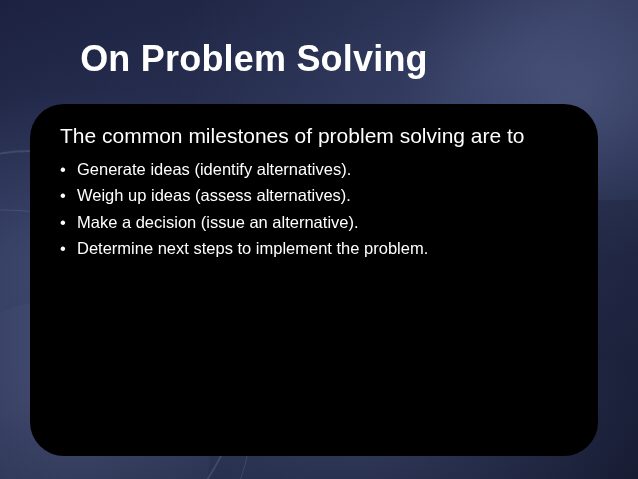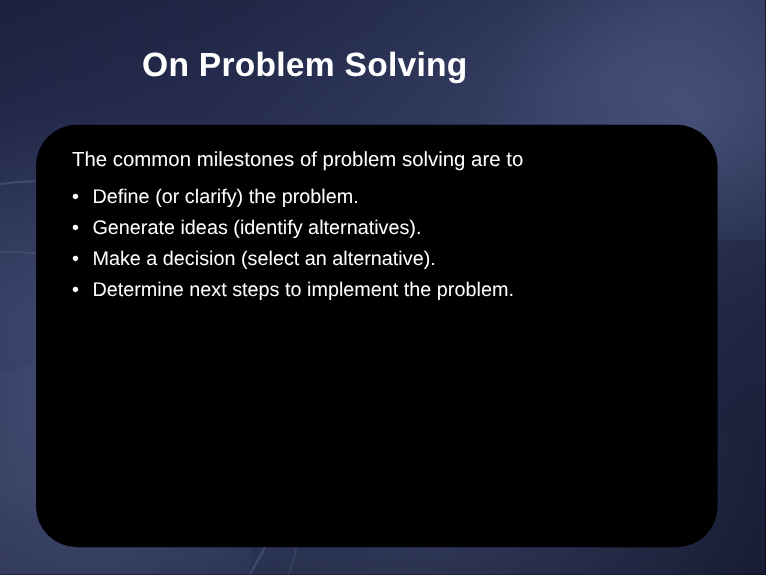--- a/index.html
+++ b/index.html
@@ -73,21 +73,21 @@
     pointer-events: none;
   }
 
   .title {
     position: absolute;
     top: 38px;
     left: 0;
     width: 508px;
     text-align: center;
     color: #ffffff;
-    font-size: 28px;
+    font-size: 36px;
     font-weight: bold;
     letter-spacing: 0.2px;
     font-family: "Liberation Sans", sans-serif;
   }
 
   .panel {
     position: absolute;
     left: 30px;
     top: 104px;
     width: 568px;
@@ -111,21 +111,21 @@
 
   .panel-inner {
     position: absolute;
     left: 30px;
     top: 18px;
     right: 22px;
   }
 
   .intro {
     color: #ffffff;
-    font-size: 17px;
+    font-size: 21px;
     line-height: 1.35;
     margin: 0 0 8px 0;
     font-family: "Liberation Sans", sans-serif;
   }
 
   ul.bullets {
     list-style: none;
     margin: 0;
     padding: 0;
   }
@@ -160,22 +160,22 @@
 
   <div class="title">On Problem Solving</div>
 
   <div class="panel">
     <div class="panel-notch"></div>
     <div class="panel-inner">
 
       <p class="intro">The common milestones of problem solving are to</p>
 
       <ul class="bullets">
-        <li>Define (or clarify) the problem.</li>
         <li>Generate ideas (identify alternatives).</li>
-        <li>Make a decision (select an alternative).</li>
+        <li>Weigh up ideas (assess alternatives).</li>
+        <li>Make a decision (issue an alternative).</li>
         <li>Determine next steps to implement the problem.</li>
       </ul>
 
     </div>
   </div>
 
 </div>
 
 </body></html>

